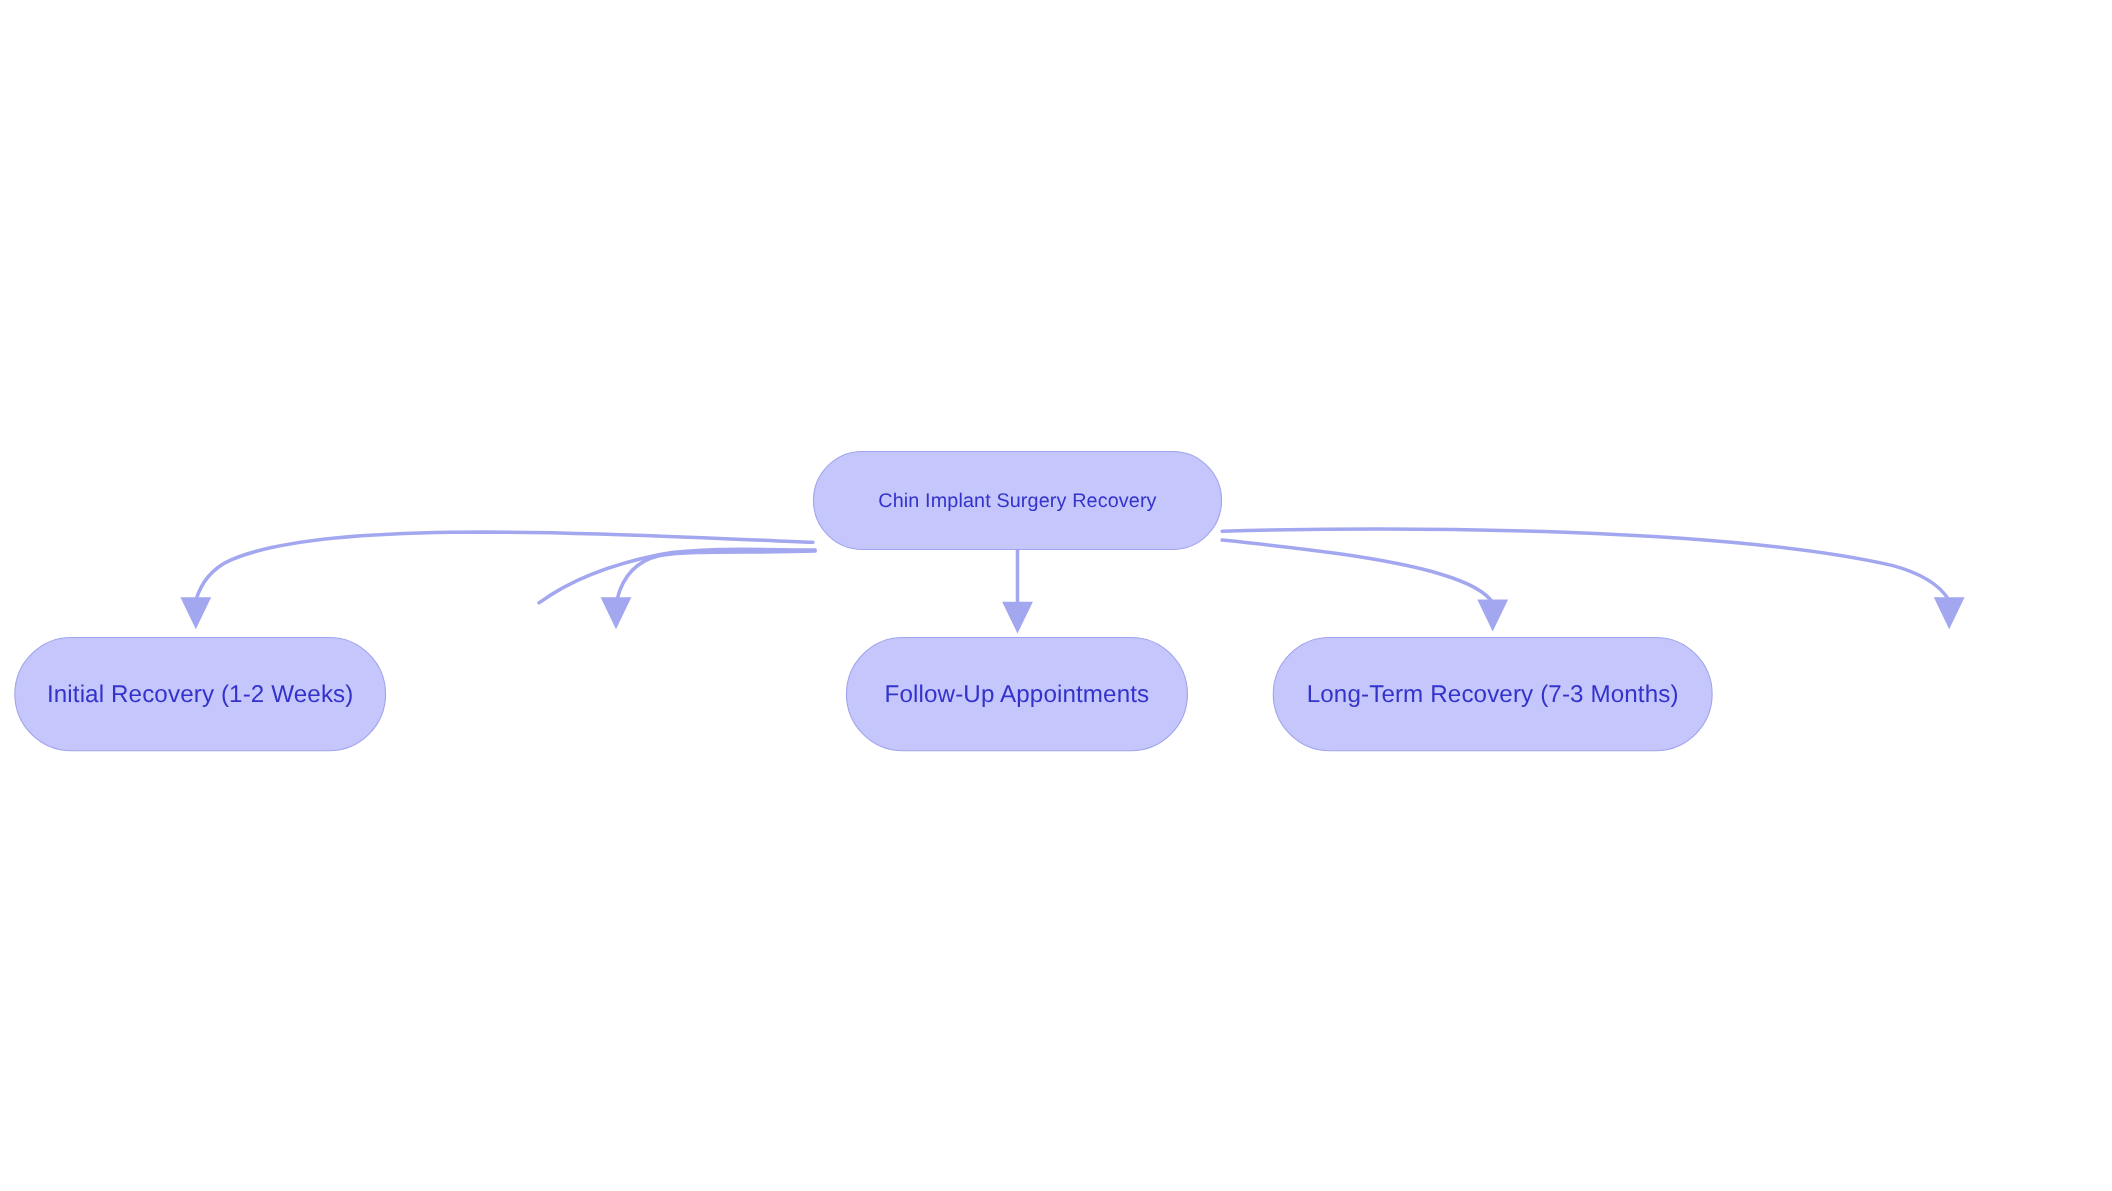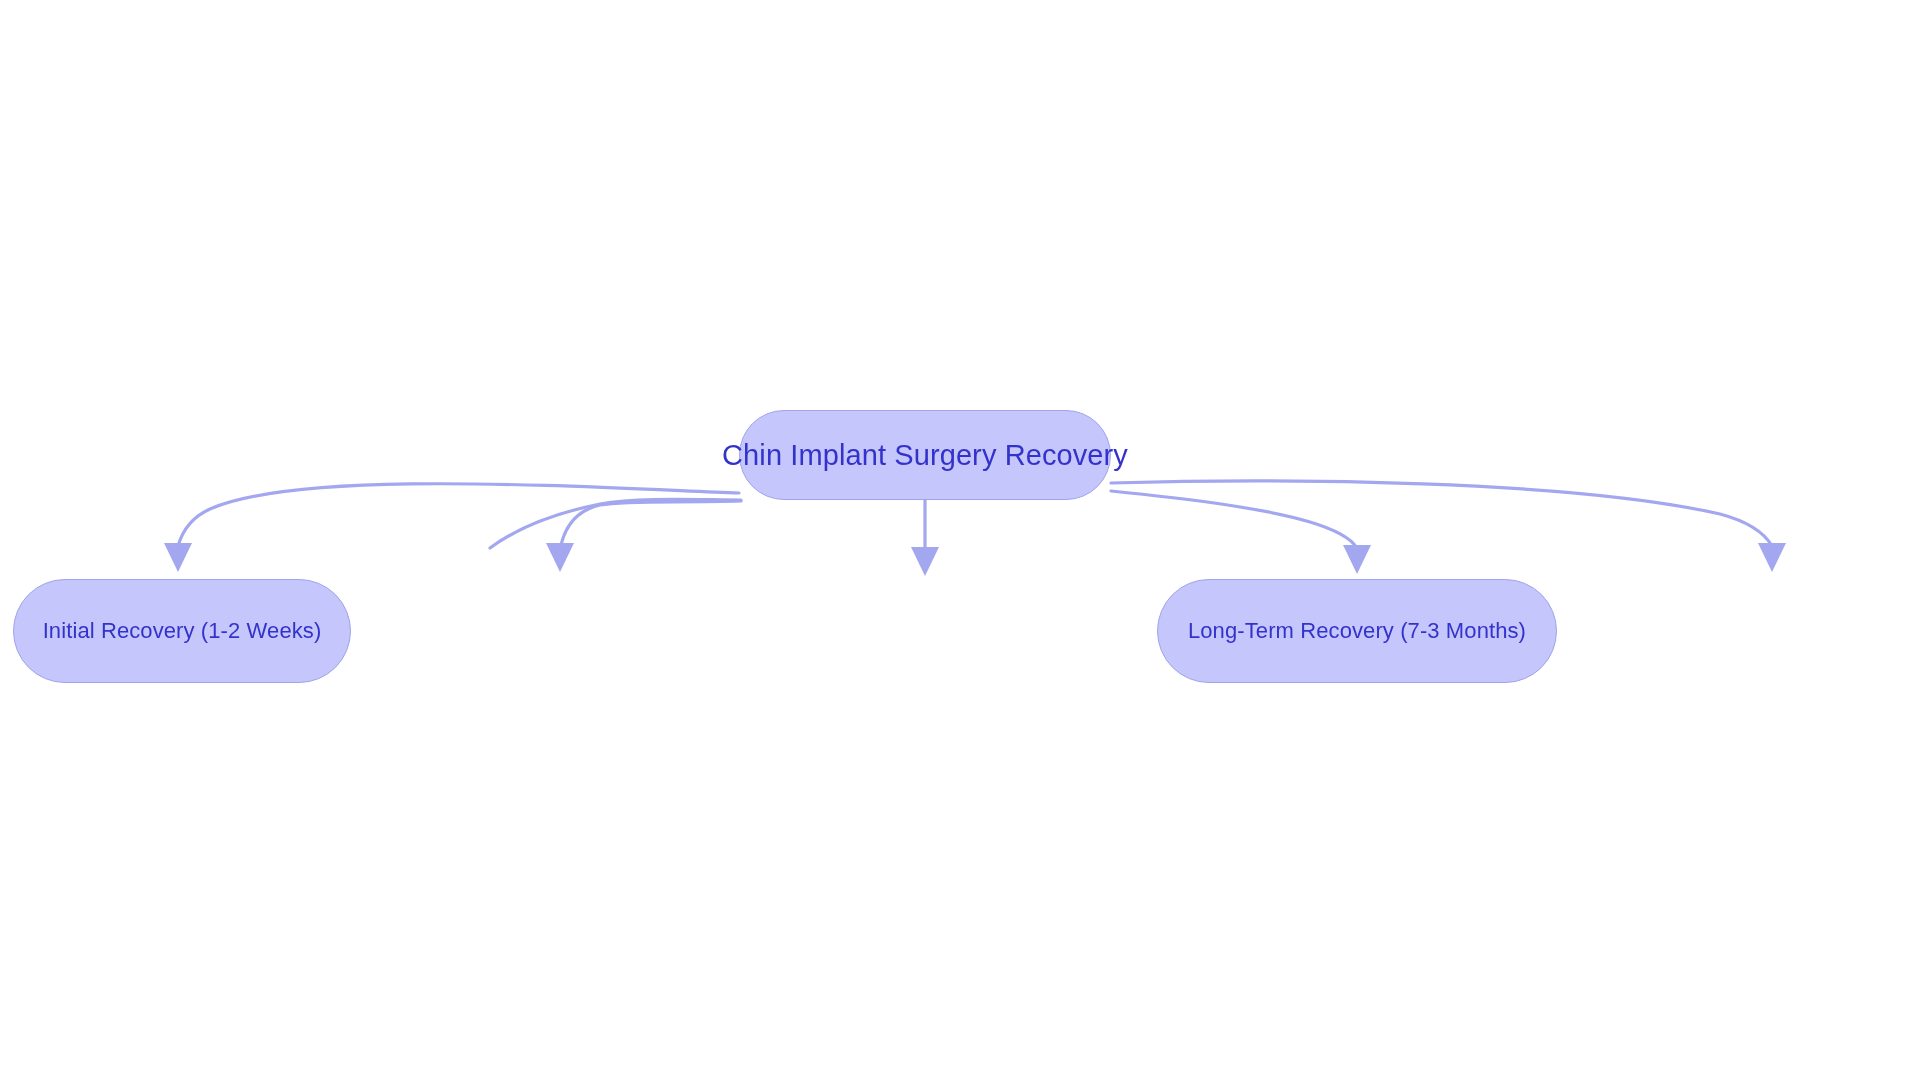--- a/index.html
+++ b/index.html
@@ -40,21 +40,21 @@
     border-radius: 999px;
     color: #3333cc;
     white-space: nowrap;
     letter-spacing: 0.1px;
   }
   .node-root {
     left: 739px;
     top: 410px;
     width: 372px;
     height: 90px;
-    font-size: 29px;
+    font-size: 18px;
   }
   .node-leaf {
     top: 579px;
     height: 104px;
     font-size: 22px;
   }
   #node-leaf-0 { left: 13px;   width: 338px; }
   #node-leaf-1 { left: 430px;  width: 260px; }
   #node-leaf-2 { left: 769px;  width: 311px; }
   #node-leaf-3 { left: 1157px; width: 400px; }
@@ -90,19 +90,22 @@
 
   <div class="node node-root" id="node-root">
     <span class="node-label">Chin Implant Surgery Recovery</span>
   </div>
 
   <div class="node node-leaf" id="node-leaf-0">
     <span class="node-label">Initial Recovery (1-2 Weeks)</span>
   </div>
 
 
+  <div class="node node-leaf" id="node-leaf-2">
+    <span class="node-label">Follow-Up Appointments</span>
+  </div>
 
   <div class="node node-leaf" id="node-leaf-3">
     <span class="node-label">Long-Term Recovery (7-3 Months)</span>
   </div>
 
 
 </div>
 
 </body></html>

